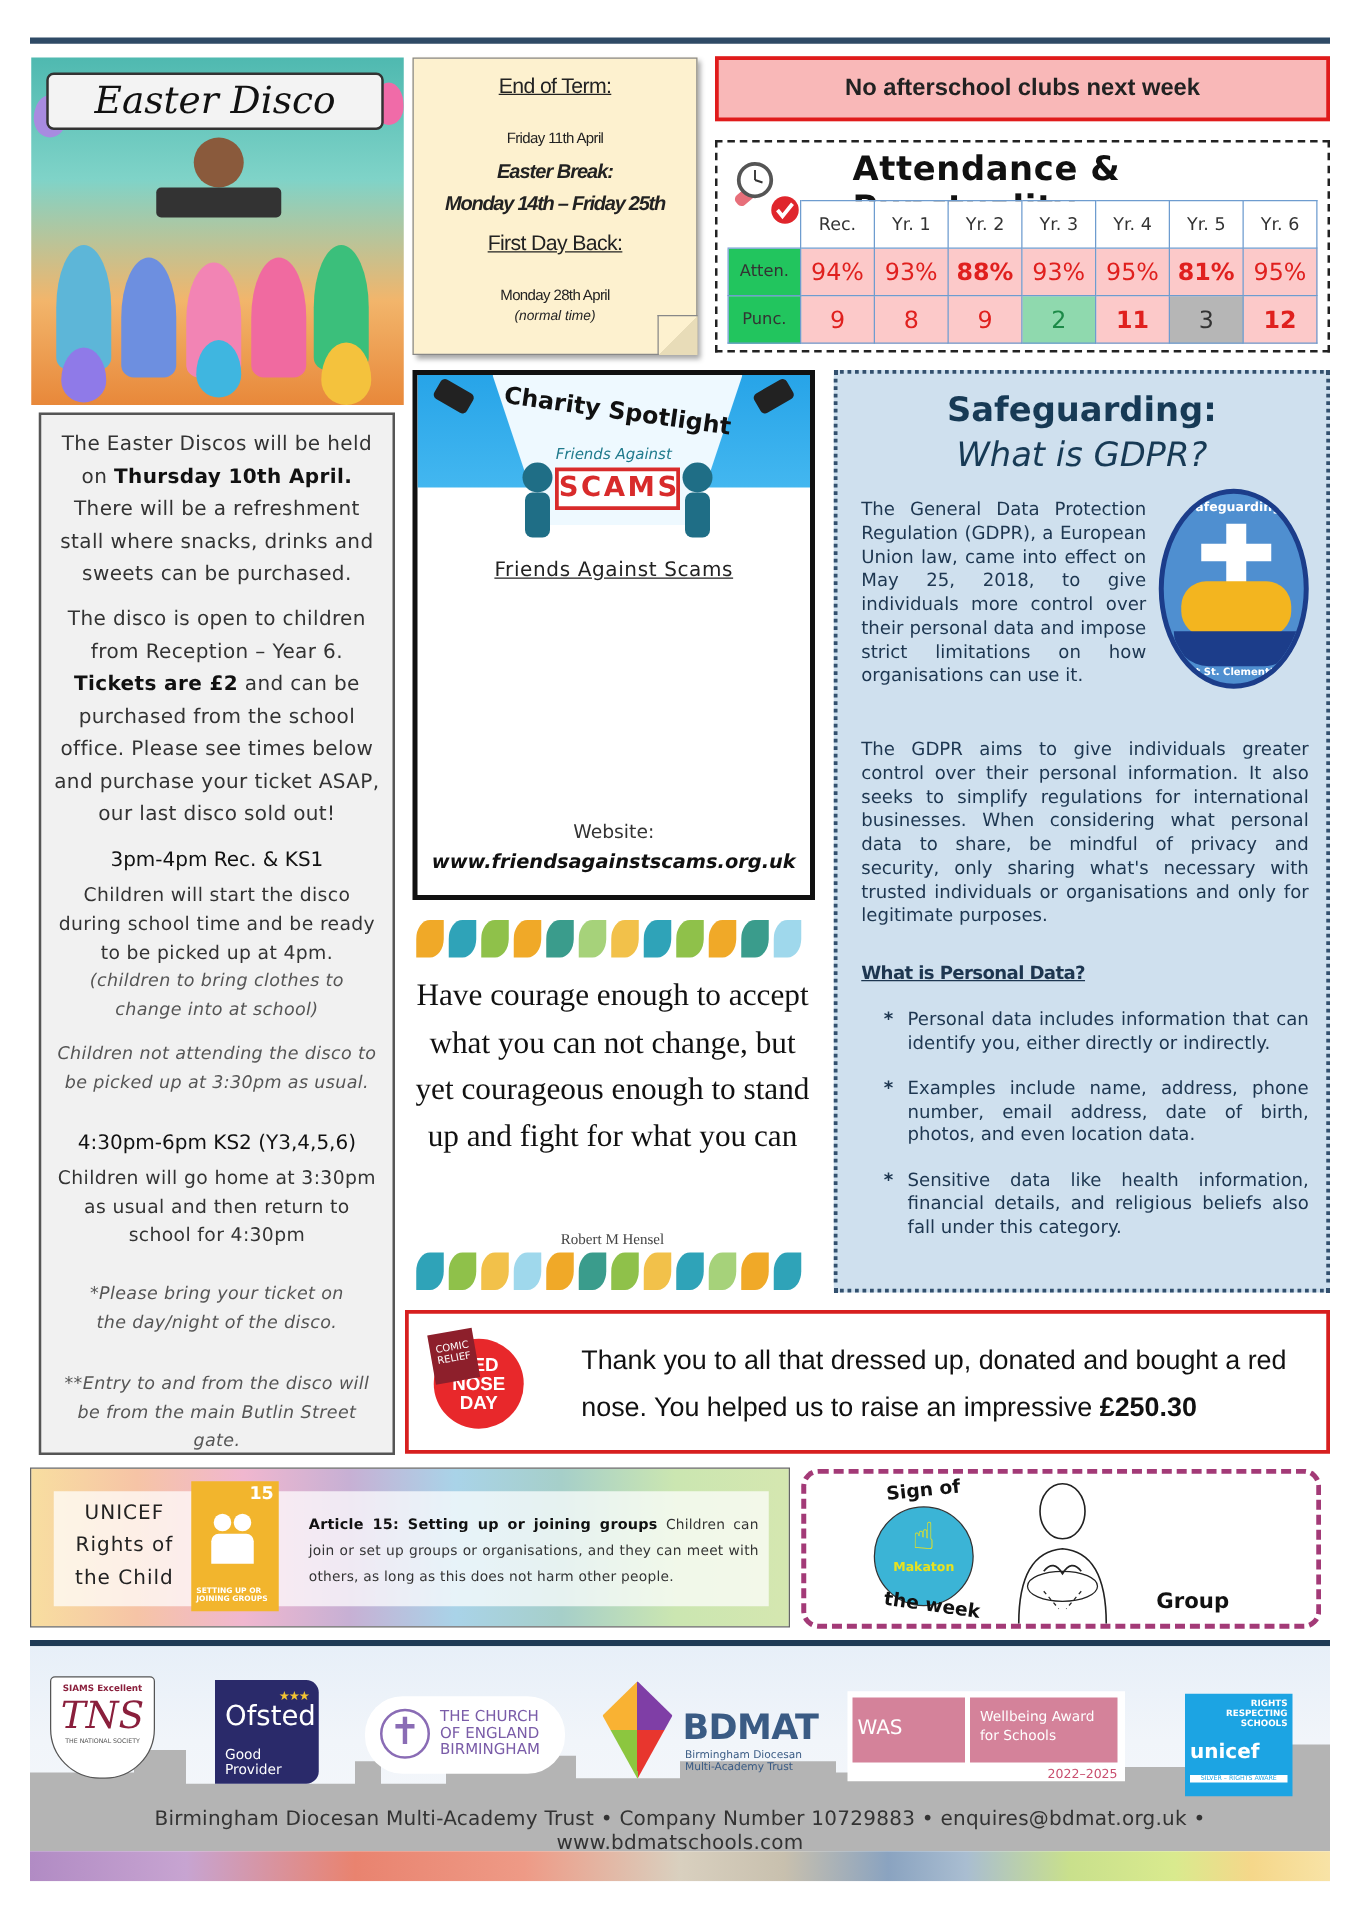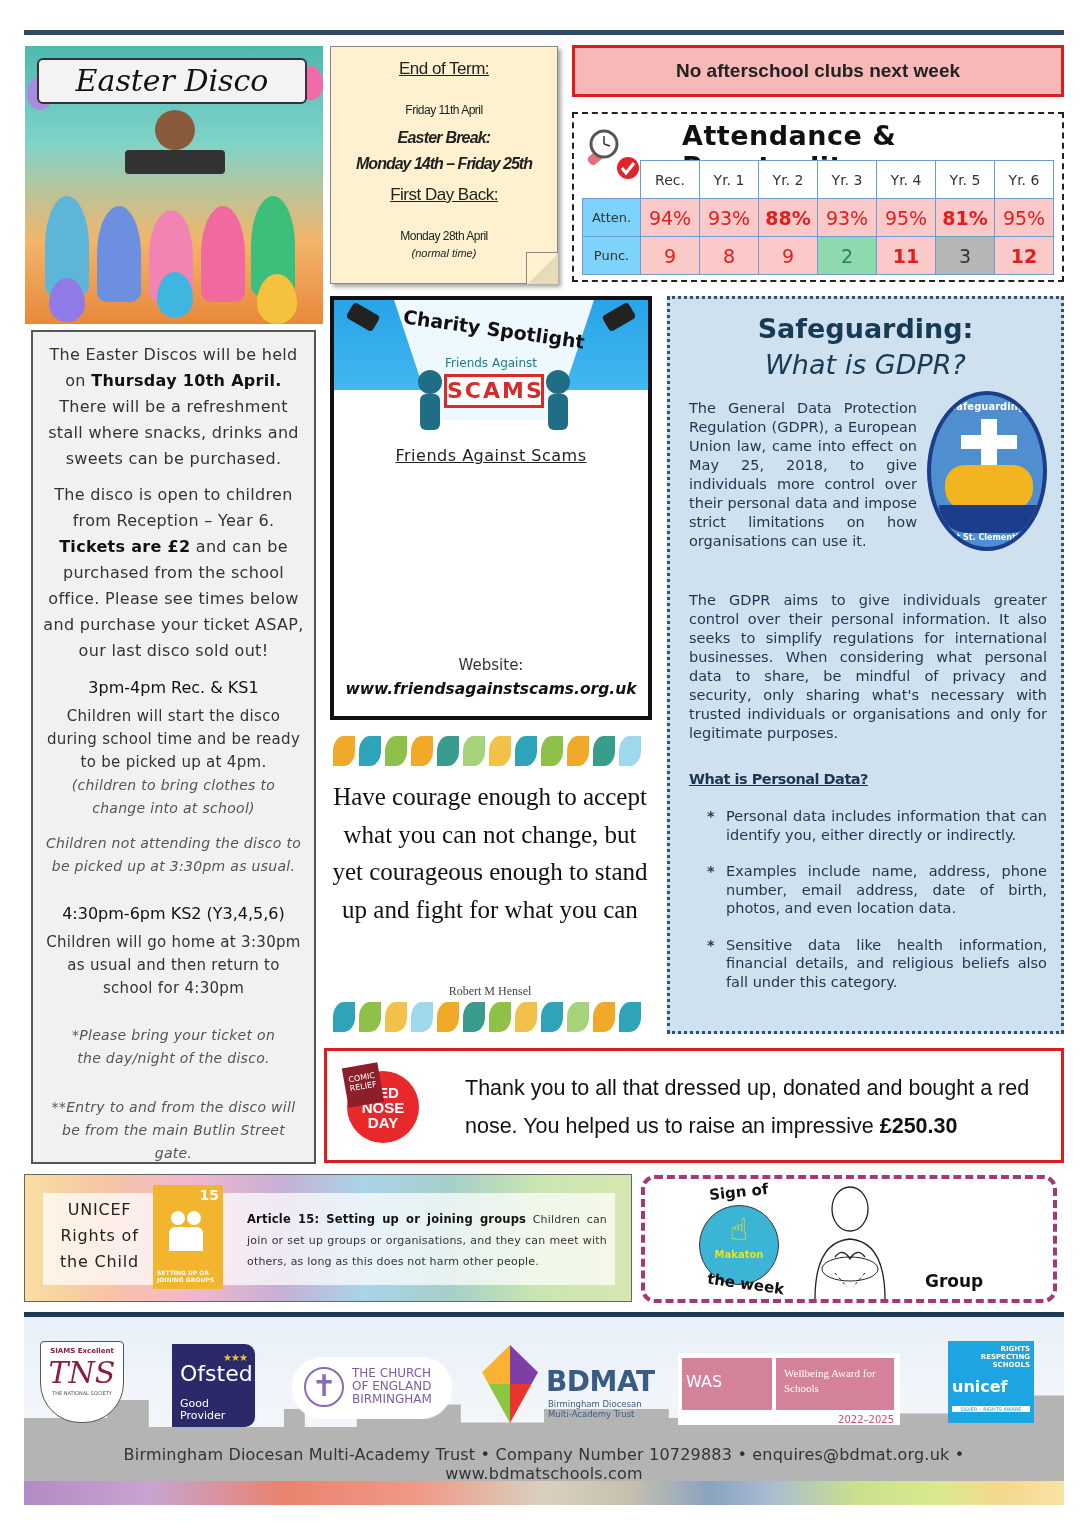--- a/index.html
+++ b/index.html
@@ -31,42 +31,42 @@
   .noclubs { left: 572px; top: 45px; width: 492px; height: 52px; background: #f9b8b8; border: 3px solid #e01b1b;
     font-family: "Liberation Sans", sans-serif; font-weight: bold; font-size: 19px; text-align: center; line-height: 46px; }
 
   
   .attendance { left: 572px; top: 112px; width: 492px; height: 170px; border: 2px dashed #222; }
   .att-title { left: 108px; top: 6px; font-family: "DejaVu Sans", sans-serif; font-weight: bold; font-size: 27px; letter-spacing: 0.5px; color: #111; }
   .watch { left: 8px; top: 6px; width: 60px; height: 60px; }
   table.att { position: absolute; left: 8px; top: 46px; border-collapse: collapse; font-family: "DejaVu Sans", sans-serif; }
   table.att td { border: 1px solid #6e9ccf; text-align: center; height: 38px; }
   table.att td.hdr { width: 59px; font-size: 14px; background: #fff; color: #333; }
-  table.att td.rowh { width: 58px; font-size: 13px; background: #7dd3fc; color: #333; }
+  table.att td.rowh { width: 58px; font-size: 13px; background: #22c55e; color: #333; }
   table.att td.corner { border: none; border-right: 1px solid #6e9ccf; border-bottom: 1px solid #6e9ccf; background: transparent; }
   table.att td.val { font-size: 19px; color: #e0201e; background: #fcc9c9; }
   table.att td.green { background: #8fd9ae; color: #1c8a48; }
   table.att td.grey { background: #b6b6b6; color: #333; }
   table.att td.bold { font-weight: bold; }
 
   
   .disco-text { left: 31px; top: 330px; width: 285px; height: 834px; background: #f1f1f1; border: 2px solid #555; text-align: center;
     font-family: "DejaVu Sans", sans-serif; color: #333; }
   .disco-text p { font-size: 16px; line-height: 26px; letter-spacing: 0.3px; }
   .disco-text .b { font-weight: bold; color: #111; }
   .disco-text .sub { font-size: 15px; line-height: 23px; }
   .disco-text .it { font-style: italic; color: #555; font-size: 14px; line-height: 23px; }
   .disco-text h4 { font-size: 16px; font-weight: normal; color: #111; margin-top: 14px; }
 
   
   .charity { left: 330px; top: 296px; width: 322px; height: 424px; border: 4px solid #111; background: #fff; text-align: center; overflow: hidden; }
   .charity .banner { position: absolute; left: 0; top: 0; width: 100%; height: 90px; background: linear-gradient(180deg,#27a4e8,#43b7f0); }
   .charity .beam { position: absolute; top: 0; left: 60px; width: 200px; height: 120px; background: #eef9ff; clip-path: polygon(0 0,100% 0,80% 100%,20% 100%); }
   .charity .spot-title { position: absolute; left: 60px; top: 18px; width: 200px; font-weight: bold; font-size: 19px; transform: rotate(8deg); color: #111; }
-  .charity .logo-top { position: absolute; left: 0; top: 56px; width: 100%; font-size: 12px; color: #1f7a8c; }
+  .charity .logo-top { position: absolute; left: 0; top: 56px; width: 100%; font-size: 12px; color: #1f7a8c; font-style: italic; }
   .charity .scams { position: absolute; left: 110px; top: 74px; width: 100px; height: 34px; background: #fff; border: 3px solid #d82b2b; color: #d82b2b; font-weight: bold; font-size: 22px; line-height: 28px; letter-spacing: 2px; }
   .charity .person { position: absolute; top: 70px; width: 24px; height: 24px; border-radius: 50%; background: #1f6e86; }
   .charity .body { position: absolute; top: 94px; width: 20px; height: 36px; background: #1f6e86; border-radius: 6px; }
   .charity .name { position: absolute; left: 0; top: 146px; width: 100%; font-size: 16px; text-decoration: underline; color: #222; letter-spacing: 0.5px; }
   .charity .desc { position: absolute; left: 14px; top: 178px; width: 286px; font-size: 14.5px; line-height: 24px; color: #333; letter-spacing: 0.4px; }
   .charity .web-l { position: absolute; left: 0; top: 356px; width: 100%; font-size: 15px; color: #333; }
   .charity .web { position: absolute; left: 0; top: 380px; width: 100%; font-size: 15.5px; font-style: italic; font-weight: bold; color: #111; }
 
   
   .floral { left: 331px; width: 319px; height: 42px; overflow: hidden; }
@@ -133,23 +133,23 @@
   .coe { left: 268px; top: 40px; width: 160px; height: 62px; background: #fff; border-radius: 30px; }
   .coe .cross { position: absolute; left: 12px; top: 10px; width: 40px; height: 40px; border: 2px solid #8a6cb5; border-radius: 50%; color: #8a6cb5; font-size: 30px; line-height: 34px; text-align: center; }
   .coe .t { position: absolute; left: 60px; top: 10px; font-size: 12px; line-height: 13px; color: #7a5ca8; }
   .bdmat { left: 458px; top: 28px; width: 210px; height: 80px; }
   .kite { position: absolute; left: 0; top: 0; width: 56px; height: 78px; background: conic-gradient(#7f3ea6 0 25%, #e8362e 0 50%, #8cc63f 0 75%, #f9b233 0);
     clip-path: polygon(50% 0,100% 35%,50% 100%,0 35%); }
   .bdmat .b { position: absolute; left: 64px; top: 20px; font-size: 28px; font-weight: bold; color: #3a5b84; letter-spacing: -0.5px; }
   .bdmat .s { position: absolute; left: 66px; top: 54px; font-size: 8.5px; line-height: 10px; color: #3a5b84; }
   .was { left: 654px; top: 36px; width: 222px; height: 72px; background: #fff; }
   .was .l { position: absolute; left: 4px; top: 5px; width: 90px; height: 52px; background: #d4829a; color: #fff; font-size: 16px; padding: 14px 4px; }
-  .was .r { position: absolute; left: 98px; top: 5px; width: 118px; height: 52px; background: #d4829a; color: #fff; font-size: 11px; line-height: 15px; padding: 8px; font-family: Liberation Serif, serif; }
+  .was .r { position: absolute; left: 98px; top: 5px; width: 118px; height: 52px; background: #d4829a; color: #fff; font-size: 11px; line-height: 15px; padding: 8px; }
   .was .y { position: absolute; right: 6px; bottom: 0; font-size: 10px; color: #c94f6f; }
-  .rrs { left: 924px; top: 24px; width: 86px; height: 82px; background: #1ca4e3; color: #fff; padding: 4px; }
+  .rrs { left: 924px; top: 38px; width: 86px; height: 82px; background: #1ca4e3; color: #fff; padding: 4px; }
   .rrs .h { font-size: 7px; line-height: 8px; font-weight: bold; text-align: right; }
   .rrs .u { font-size: 16px; font-weight: bold; margin-top: 8px; }
   .rrs .f { font-size: 5px; background: #fff; color: #1ca4e3; text-align: center; margin-top: 10px; }
 </style>
 </head>
 <body>
 
 <div class="abs topbar"></div>
 
 <div class="abs disco-img">

